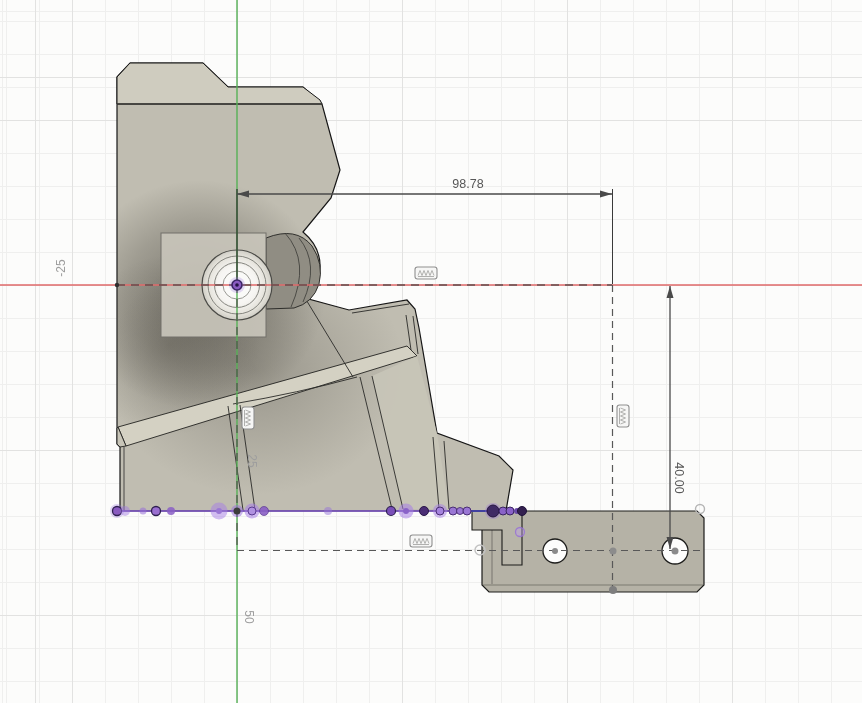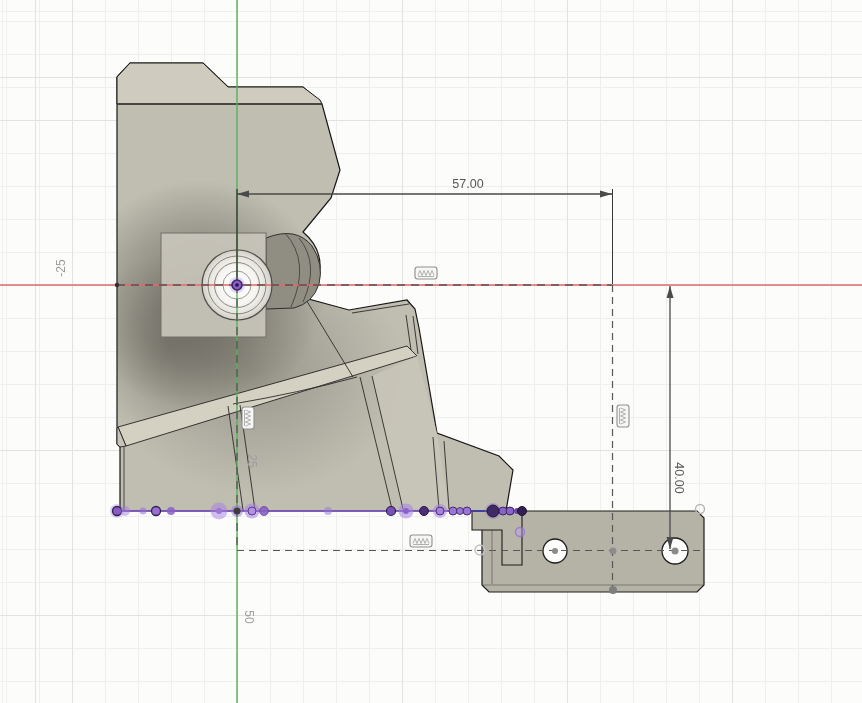--- a/index.html
+++ b/index.html
@@ -195,20 +195,20 @@
     <circle cx="520" cy="532" r="4.5" fill="rgba(190,160,235,0.4)" stroke="rgba(150,110,215,0.8)" stroke-width="1.3"></circle>
   </g>
 
   <g>
     <circle cx="237" cy="285" r="8" fill="rgba(150,110,220,0.25)"></circle>
     <circle cx="237" cy="285" r="5" fill="#8a5bc0" stroke="#3a2566" stroke-width="1.6"></circle>
     <circle cx="237" cy="285" r="1.8" fill="#241245"></circle>
   </g>
 </svg>
 
-<div class="dim-label" style="left:468px;top:184px;">57.00</div>
+<div class="dim-label" style="left:468px;top:184px;">98.78</div>
 <div class="dim-label vert" style="left:679px;top:478px;">40.00</div>
 
 <div class="grid-label" style="left:61px;top:268px;">-25</div>
 <div class="grid-label cw" style="left:252px;top:461px;">25</div>
 <div class="grid-label cw" style="left:249px;top:617px;">50</div>
 
 </div>
 
 </body></html>

